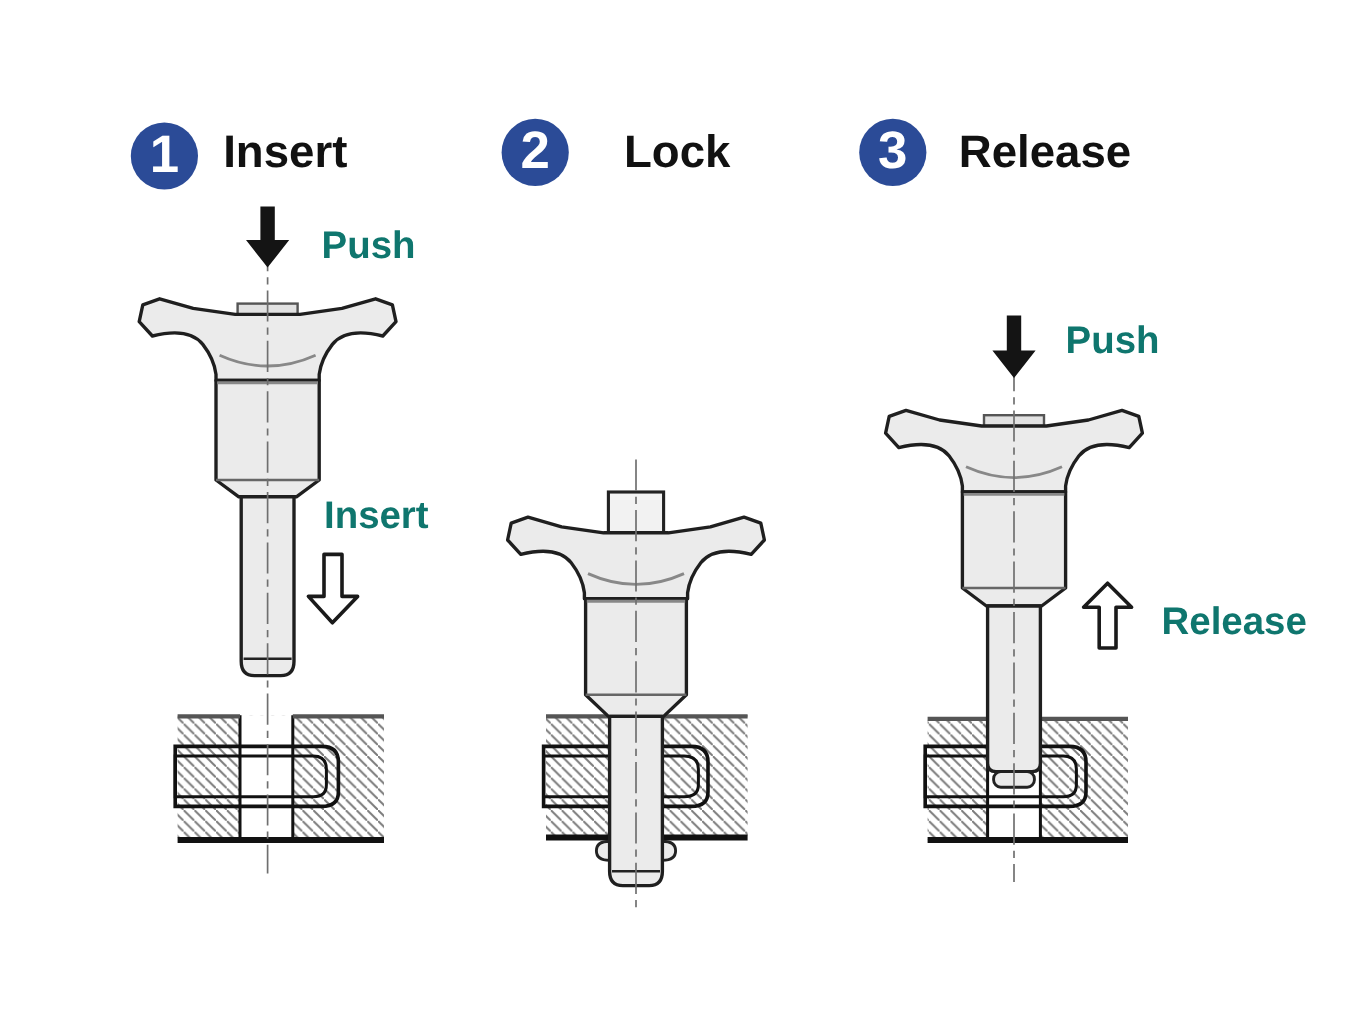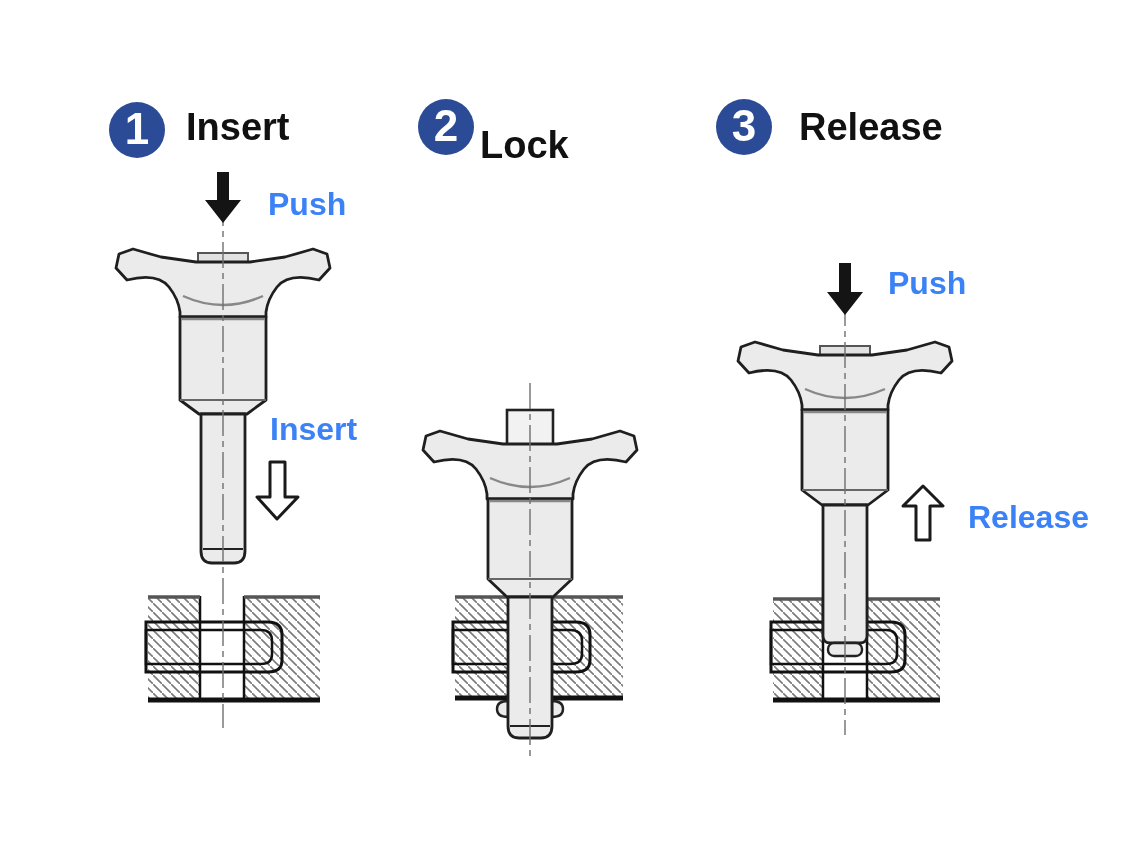--- a/index.html
+++ b/index.html
@@ -21,21 +21,21 @@
     color:#ffffff;font-size:44px;font-weight:700;line-height:1;
     transform:translateY(-1px);
   }
   .title{
     position:absolute;
     font-size:38px;font-weight:700;color:#111111;line-height:1;
     white-space:nowrap;
   }
   .label{
     position:absolute;
-    font-size:32px;font-weight:700;color:#3b82f6;line-height:1;
+    font-size:32px;font-weight:700;color:#0f766e;line-height:1;
     white-space:nowrap;
   }
   .outline{fill:#ebebeb;stroke:#1f1f1f;stroke-width:2.8;stroke-linejoin:round;}
   .thinline{stroke:#888888;stroke-width:2.4;fill:none;}
   .bevel{stroke:#666666;stroke-width:2;fill:none;}
   .cline{stroke:#6f6f6f;stroke-width:1.4;fill:none;stroke-dasharray:26 5 6 5;}
   .slotline{stroke:#111111;fill:none;}
   .blackfill{fill:#141414;stroke:none;}
   .holo{fill:#ffffff;stroke:#1a1a1a;stroke-width:3;stroke-linejoin:round;}
 </style>
@@ -157,21 +157,21 @@
     <span>1</span>
   </div>
   <div class="badge" style="left:418px;top:99px;">
     <span>2</span>
   </div>
   <div class="badge" style="left:716px;top:99px;">
     <span>3</span>
   </div>
 
   <div class="title" style="left:186px;top:108px;">Insert</div>
-  <div class="title" style="left:480px;top:108px;margin-top:18px;">Lock</div>
+  <div class="title" style="left:520px;top:108px;">Lock</div>
   <div class="title" style="left:799px;top:108px;">Release</div>
 
   <div class="label" style="left:268px;top:188px;">Push</div>
   <div class="label" style="left:270px;top:413px;">Insert</div>
   <div class="label" style="left:888px;top:267px;">Push</div>
   <div class="label" style="left:968px;top:501px;">Release</div>
 
 </div>
 
 </body></html>

